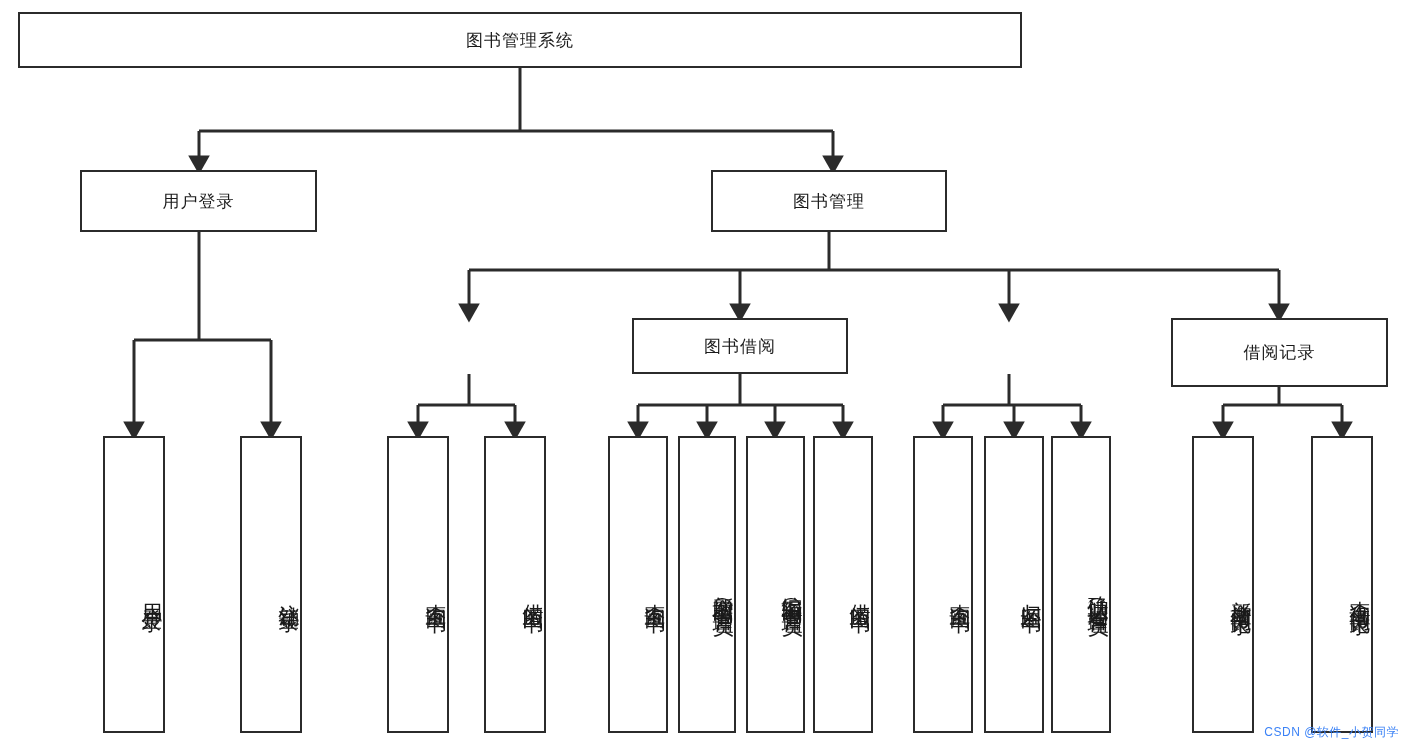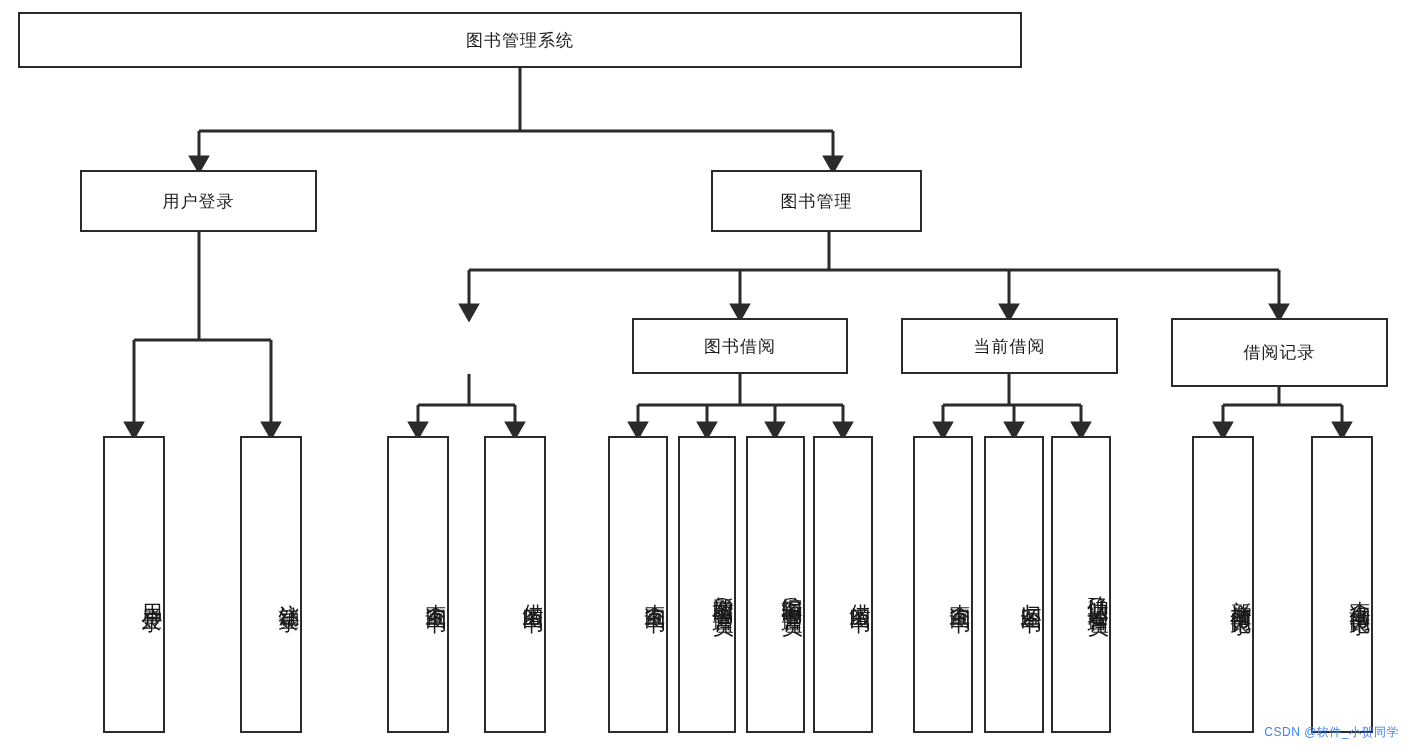--- a/index.html
+++ b/index.html
@@ -121,29 +121,26 @@
     </g>
   </svg>
 
   <div class="node horiz" style="left: 18px; top: 12px; width: 1004px; height: 56px;">
     <span>图书管理系统</span>
   </div>
 
   <div class="node horiz" style="left: 80px; top: 170px; width: 237px; height: 62px;">
     <span>用户登录</span>
   </div>
-  <div class="node horiz" style="left: 711px; top: 170px; width: 211px; height: 62px;">
+  <div class="node horiz" style="left: 711px; top: 170px; width: 236px; height: 62px;">
     <span>图书管理</span>
   </div>
 
   <div class="node horiz" style="left: 632px; top: 318px; width: 216px; height: 56px;">
     <span>图书借阅</span>
-  </div>
-  <div class="node horiz" style="left: 901px; top: 318px; width: 217px; height: 56px;">
-    <span>当前借阅</span>
   </div>
   <div class="node horiz" style="left: 1171px; top: 318px; width: 217px; height: 69px;">
     <span>借阅记录</span>
   </div>
 
   <div class="node vert" style="left: 103px; top: 436px; width: 62px; height: 297px;">
     <span class="vtext">用户登录</span>
   </div>
   <div class="node vert" style="left: 240px; top: 436px; width: 62px; height: 297px;">
     <span class="vtext">注销登录</span>

